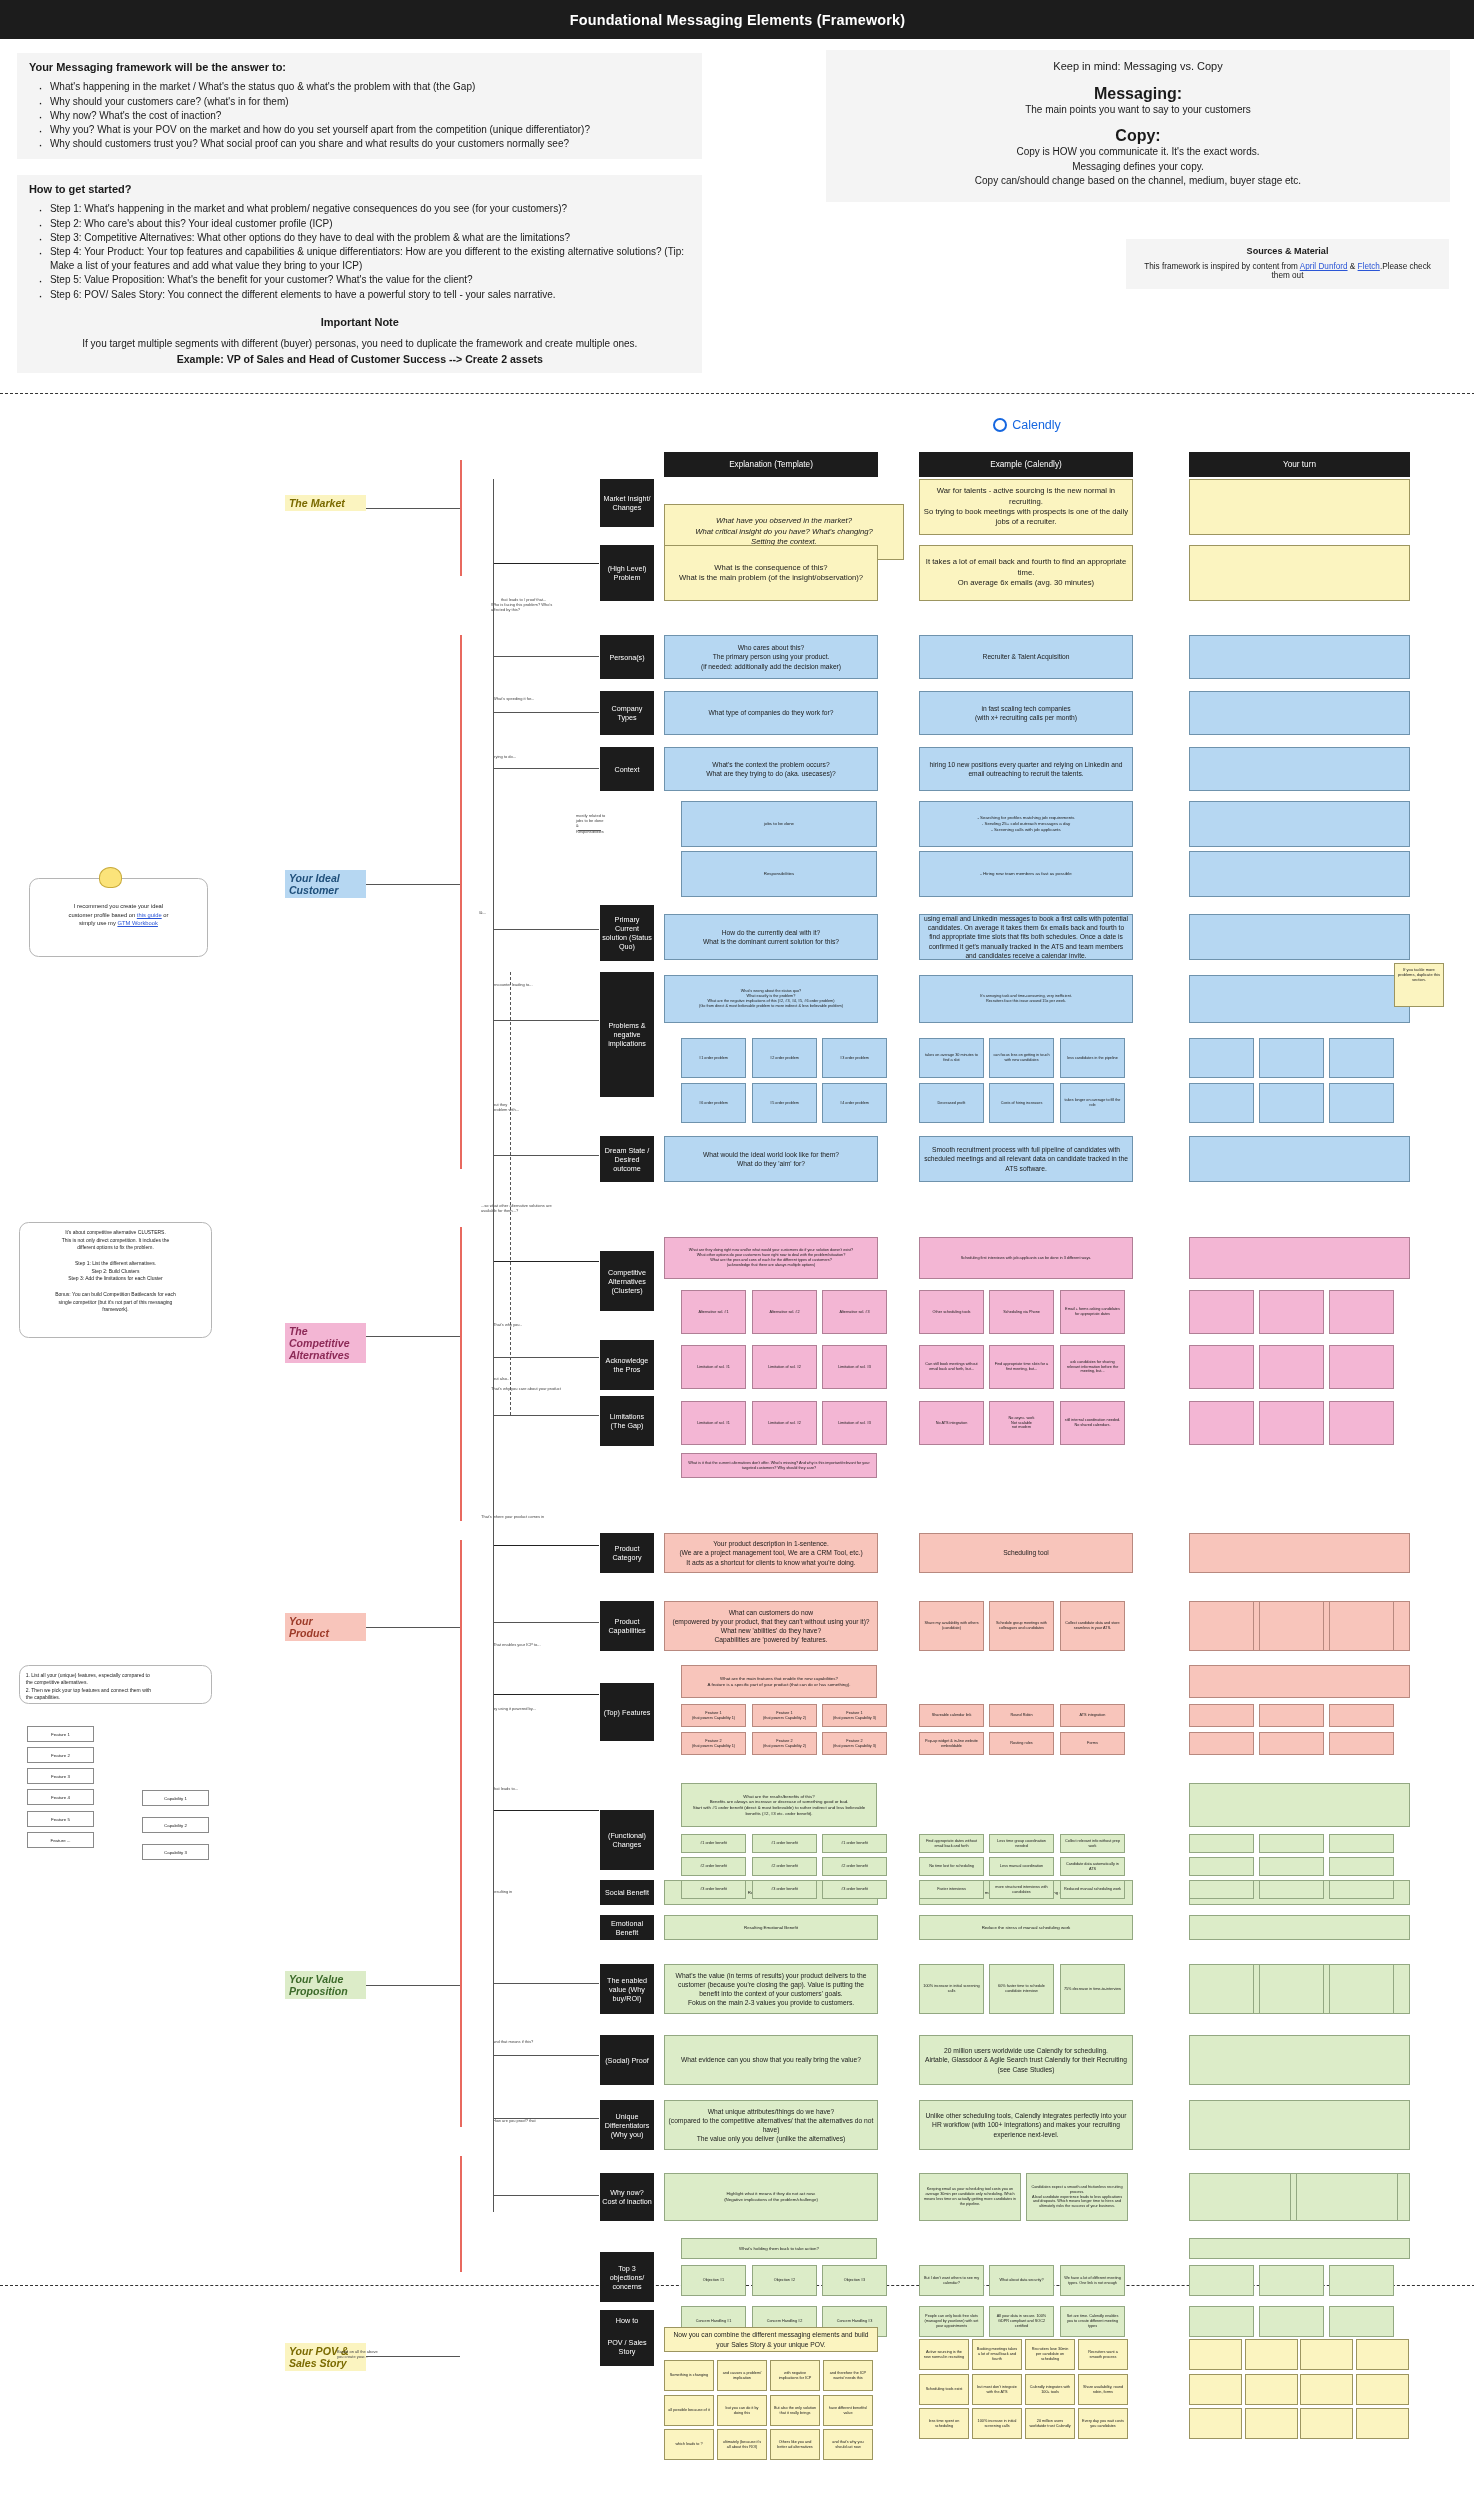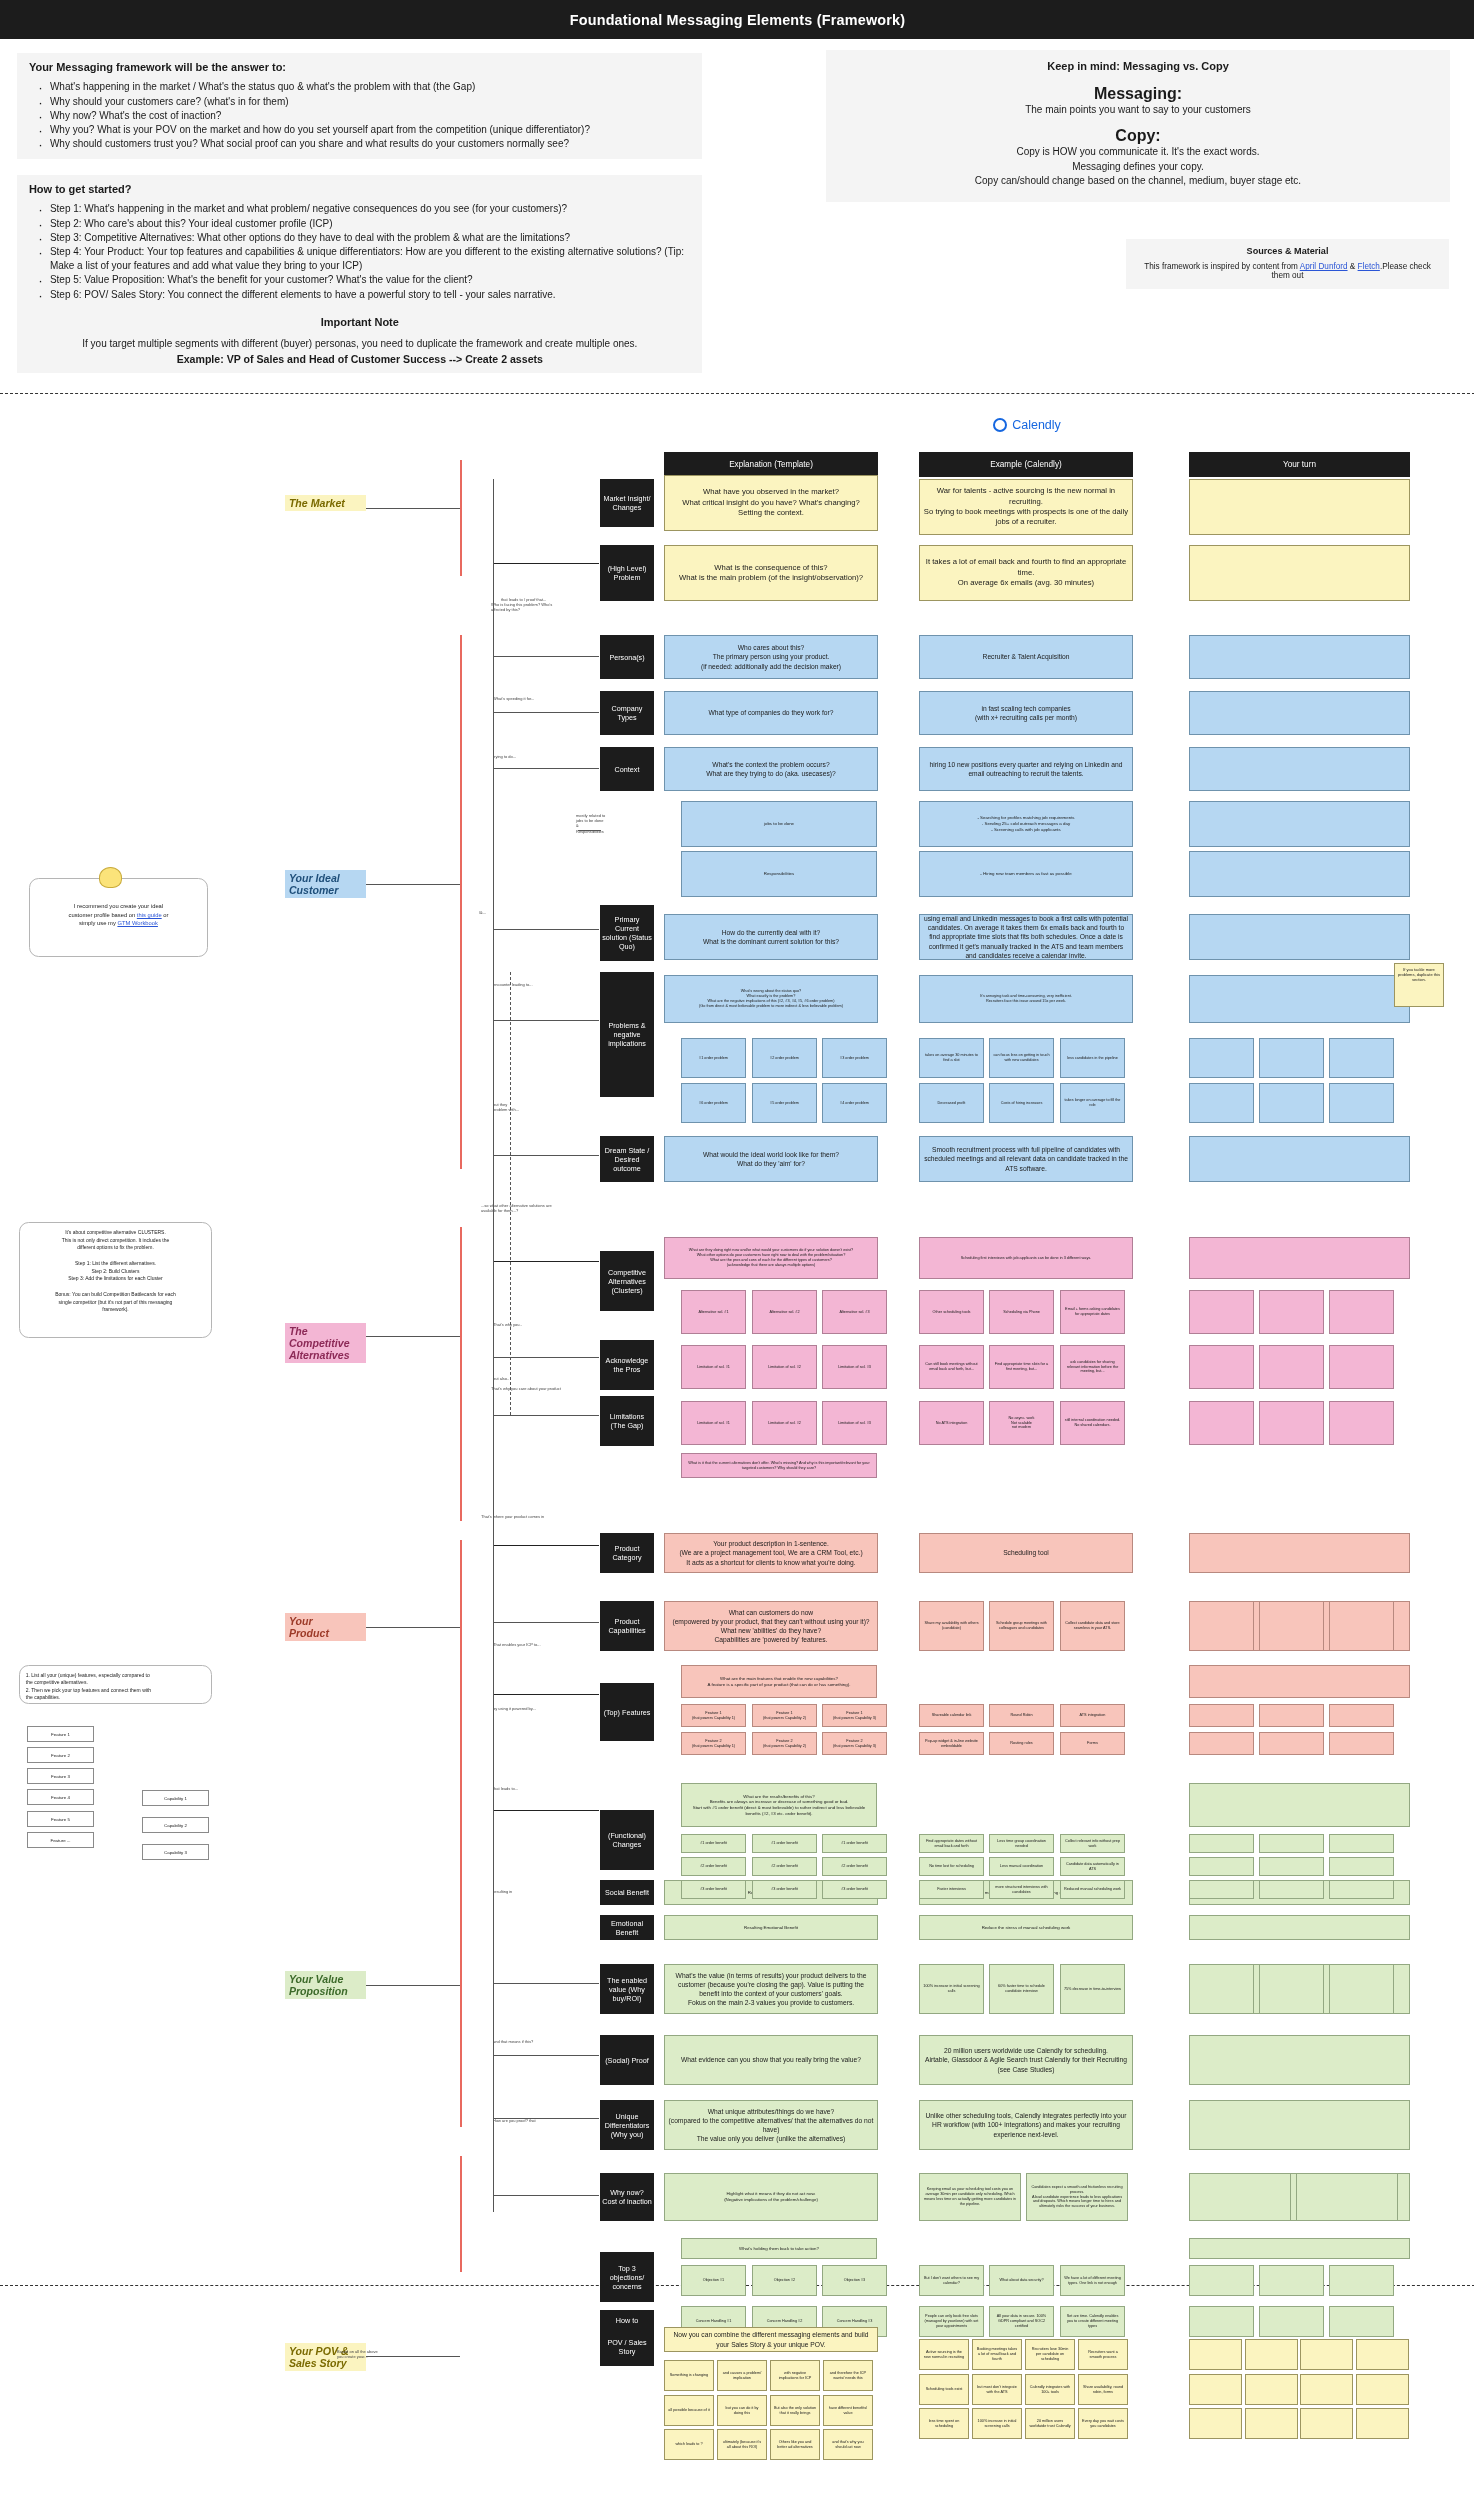--- a/index.html
+++ b/index.html
@@ -27,21 +27,21 @@
   .panel li::before { content:"·"; position:absolute; left:-11.6px; font-size:13.5px; top:-1.9px; }
   #answers-panel { position:absolute; left:17.3px; top:53px; width:685px; }
   #started-panel { position:absolute; left:17.3px; top:175px; width:685px; }
   #note-panel    { position:absolute; left:17.3px; top:308px; width:685px; text-align:center; }
   #note-panel .note-title { font-weight:bold; font-size:11px; margin-bottom:8.7px; }
   #note-panel .note-line { font-size:10px; line-height:1.5; }
   #note-panel .note-ex { font-size:10.6px; font-weight:bold; margin-top:1.9px; }
 
   #keep-panel { position:absolute; left:826px; top:50px; width:624px; background:#f4f4f4;
                 padding:9.6px 13.5px 13.5px; text-align:center; }
-  #keep-panel .kp-title { font-size:11px; font-weight:bold; margin-bottom:13.5px; }
+  #keep-panel .kp-title { font-size:11px; font-weight:normal; margin-bottom:13.5px; }
   #keep-panel .kp-sub { font-size:16px; font-weight:bold; margin-top:9.6px; }
   #keep-panel .kp-line { font-size:10px; line-height:1.45; }
 
   #sources-panel { position:absolute; left:1126px; top:239px; width:323px; background:#f4f4f4;
                    padding:6.7px 9.6px 8.7px; text-align:center; }
   #sources-panel .src-title { font-size:9.1px; font-weight:bold; margin-bottom:6.7px; }
   #sources-panel .src-line { font-size:8.2px; }
   #sources-panel a { color:#2a55d6; text-decoration:underline; }
 
   
@@ -181,21 +181,21 @@
     <div class="conn h" style="left:366px;top:884px;width:94px;height:1px;"></div>
     <div class="stage-label" style="left:285px;top:1323px;width:81px;color:#8c2a57;background:#f3b6d4;">The<br>Competitive<br>Alternatives</div>
     <div class="conn h" style="left:366px;top:1336px;width:94px;height:1px;"></div>
     <div class="stage-label" style="left:285px;top:1613px;width:81px;color:#9c3a28;background:#f8c5bb;">Your<br>Product</div>
     <div class="conn h" style="left:366px;top:1627px;width:94px;height:1px;"></div>
     <div class="stage-label" style="left:285px;top:1971px;width:81px;color:#3c6a2a;background:#dcecc8;">Your Value<br>Proposition</div>
     <div class="conn h" style="left:366px;top:1985px;width:94px;height:1px;"></div>
     <div class="stage-label" style="left:285px;top:2343px;width:81px;color:#7a6a00;background:#fbf4c0;">Your POV &amp;<br>Sales Story</div>
     <div class="conn h" style="left:366px;top:2356px;width:94px;height:1px;"></div>
     <div class="rowlabel" style="left:600px;top:479px;width:54px;height:48px;">Market Insight/ Changes</div>
-    <div class="cell t8 c-yellow" style="left:664px;top:475px;width:214px;height:56px;">What have you observed in the market?<br>What critical insight do you have? What's changing?<br>Setting the context.</div>
+    <div class="cell t8 c-yellow" style="left:664px;top:504px;width:240px;height:56px;font-style:italic;">What have you observed in the market?<br>What critical insight do you have? What's changing?<br>Setting the context.</div>
     <div class="cell t8 c-yellow" style="left:919px;top:479px;width:214px;height:56px;">War for talents - active sourcing is the new normal in recruiting.<br>So trying to book meetings with prospects is one of the daily jobs of a recruiter.</div>
     <div class="cell c-yellow" style="left:1189px;top:479px;width:221px;height:56px;"></div>
     <div class="rowlabel" style="left:600px;top:545px;width:54px;height:56px;">(High Level) Problem</div>
     <div class="cell t8 c-yellow" style="left:664px;top:545px;width:214px;height:56px;">What is the consequence of this?<br>What is the main problem (of the insight/observation)?</div>
     <div class="cell t8 c-yellow" style="left:919px;top:545px;width:214px;height:56px;">It takes a lot of email back and fourth to find an appropriate time.<br>On average 6x emails (avg. 30 minutes)</div>
     <div class="cell c-yellow" style="left:1189px;top:545px;width:221px;height:56px;"></div>
     <div class="rowlabel" style="left:600px;top:635px;width:54px;height:44px;">Persona(s)</div>
     <div class="cell t7 c-blue" style="left:664px;top:635px;width:214px;height:44px;">Who cares about this?<br>The primary person using your product.<br>(if needed: additionally add the decision maker)</div>
     <div class="cell t7 c-blue" style="left:919px;top:635px;width:214px;height:44px;">Recruiter &amp; Talent Acquisition</div>
     <div class="cell c-blue" style="left:1189px;top:635px;width:221px;height:44px;"></div>

